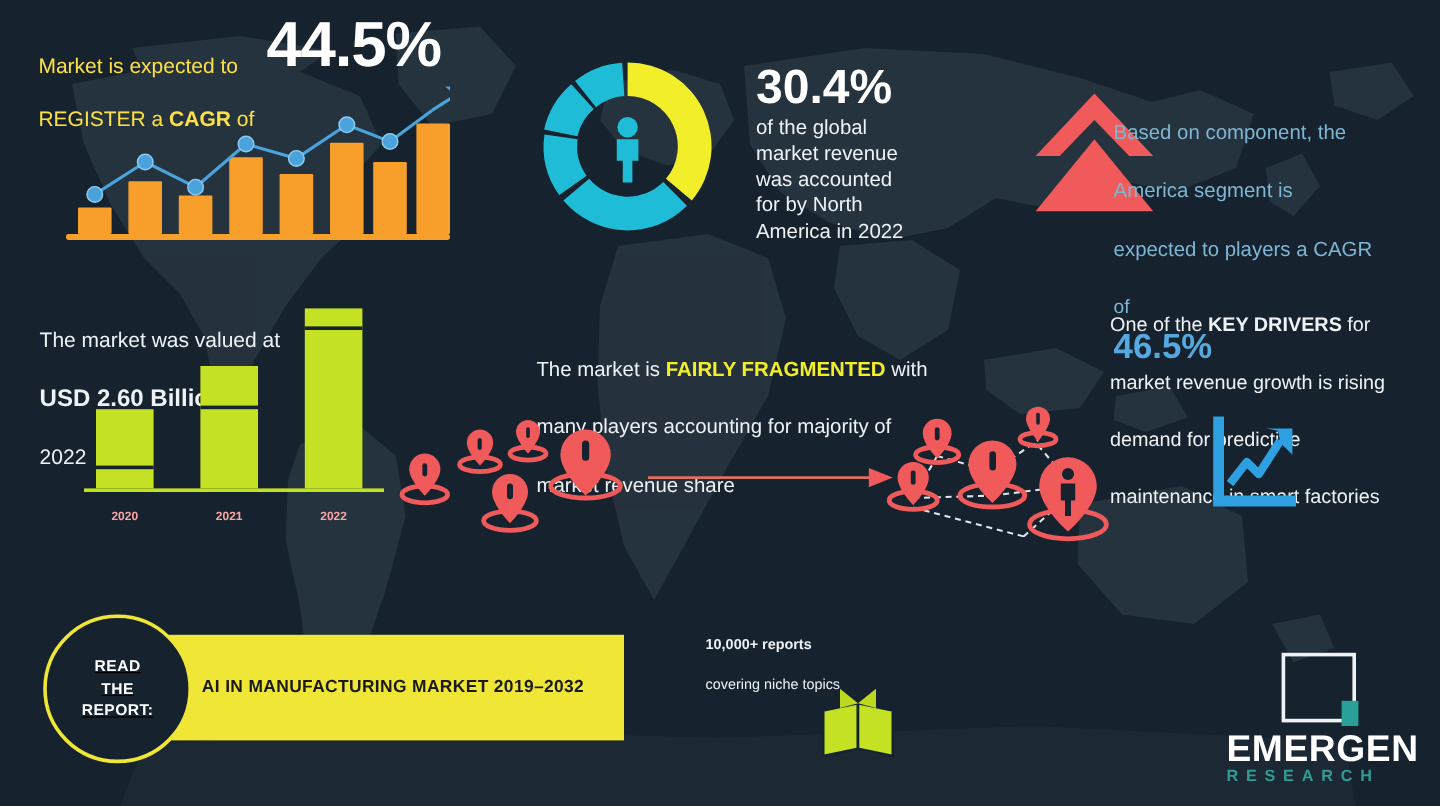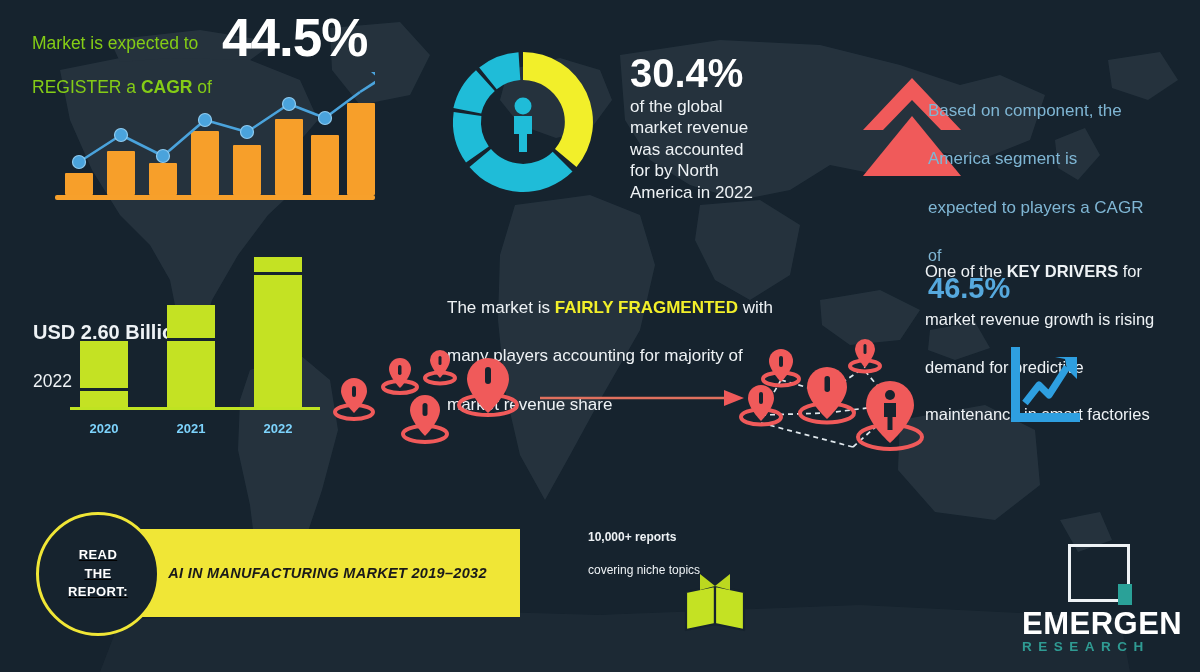--- a/index.html
+++ b/index.html
@@ -9,21 +9,21 @@
     background:#16232e;
   }
   #mapbg{position:absolute;inset:0;width:1200px;height:672px;}
   .layer{position:absolute;}
 
   
   .t{position:absolute;color:#eef2f5;line-height:1.26;white-space:pre-line;}
   .b{font-weight:bold;}
 
   
-  #hl{left:32px;top:10px;width:330px;font-size:17.5px;color:#84cc16;}
+  #hl{left:32px;top:22px;width:330px;font-size:17.5px;color:#fde047;}
   #hl .b{font-weight:bold;}
   #bigcagr{left:222px;top:5px;font-size:53px;font-weight:bold;color:#ffffff;letter-spacing:-1px;}
 
   
   #chart1{left:55px;top:70px;width:320px;height:130px;}
   #chart1 .axis{position:absolute;left:0;bottom:0;width:320px;height:5px;background:#f7a02b;border-radius:2px;}
   #chart1 .bar{position:absolute;bottom:5px;background:#f79f2a;border-radius:1px;}
   #chart1 svg{position:absolute;left:0;top:0;}
 
   
@@ -37,39 +37,39 @@
   #hw465{font-size:29px;font-weight:bold;color:#56a9de;margin-top:14px;}
   #hwOf{font-size:16px;color:#7fb6d4;}
 
   
   #valTxt{left:33px;top:248px;width:260px;font-size:17.5px;color:#eef2f5;line-height:1.35;}
   #valTxt .b{font-size:20px;}
   #chart2{left:62px;top:275px;width:260px;height:165px;}
   #chart2 .axis{position:absolute;left:8px;bottom:30px;width:250px;height:3px;background:#bfe321;}
   #chart2 .gbar{position:absolute;bottom:33px;background:#c4e223;}
   #chart2 .gsep{position:absolute;height:3px;background:#16232e;left:0;right:0;}
-  #chart2 .yr{position:absolute;bottom:4px;font-size:13px;font-weight:bold;color:#7dd3fc;text-align:center;}
+  #chart2 .yr{position:absolute;bottom:4px;font-size:10px;font-weight:bold;color:#fca5a5;text-align:center;}
 
   
   #fragTxt{left:447px;top:272px;width:360px;font-size:17px;color:#eef2f5;line-height:1.42;}
   #fragTxt .hi{color:#f2ef2a;font-weight:bold;}
 
   
   #kdTxt{left:925px;top:236px;width:272px;font-size:16.5px;color:#eef2f5;line-height:1.45;}
   #growthIcon{left:1005px;top:345px;width:78px;height:80px;}
 
   
   #pinsLeft{left:330px;top:350px;width:230px;height:120px;}
   #pinsRight{left:735px;top:335px;width:210px;height:140px;}
   #flowArrow{left:540px;top:385px;width:205px;height:26px;}
 
   
   #cta{left:135px;top:529px;width:385px;height:88px;background:#f0e636;}
   #ctaLabel{position:absolute;left:0;top:0;width:385px;height:88px;display:flex;align-items:center;justify-content:center;
-    font-size:14.5px;font-weight:bold;color:#1a1a1a;letter-spacing:.3px;text-align:left;font-style:italic;}
+    font-size:14.5px;font-weight:bold;color:#1a1a1a;letter-spacing:.3px;text-align:left;}
   #ctaCircle{left:36px;top:512px;width:118px;height:118px;border-radius:50%;background:#16232e;border:3px solid #f0e636;
     display:flex;align-items:center;justify-content:center;text-decoration:underline;}
   #ctaCircle span{font-size:13px;font-weight:bold;color:#fff;text-align:center;line-height:1.45;letter-spacing:.4px;}
 
   
   #repTxt{left:588px;top:513px;width:235px;font-size:12px;color:#eef2f5;line-height:1.35;}
   #bookIcon{left:682px;top:572px;width:66px;height:62px;}
 
   
   #logo{left:1060px;top:544px;width:130px;height:110px;}
@@ -179,21 +179,21 @@
   </div>
   <div class="t" id="hwTxt">
     <span>Based on component, the</span><br>
     <span>America segment is</span><br>
     <span>expected to players a CAGR</span><br>
     <span id="hwOf">of</span>
     <span id="hw465">46.5%</span>
   </div>
 
   <div class="t" id="valTxt">
-    <br>
+    <span>The market was valued at</span><br>
     <span class="b">USD 2.60 Billion</span><span> in</span><br>
     <span>2022</span>
   </div>
 
   <div class="layer" id="chart2">
     <div class="axis"></div>
     <div class="gbar" style="left:18px;width:48px;height:66px;">
       <div class="gsep" style="bottom:16px;"></div>
     </div>
     <div class="gbar" style="left:105px;width:48px;height:102px;">

